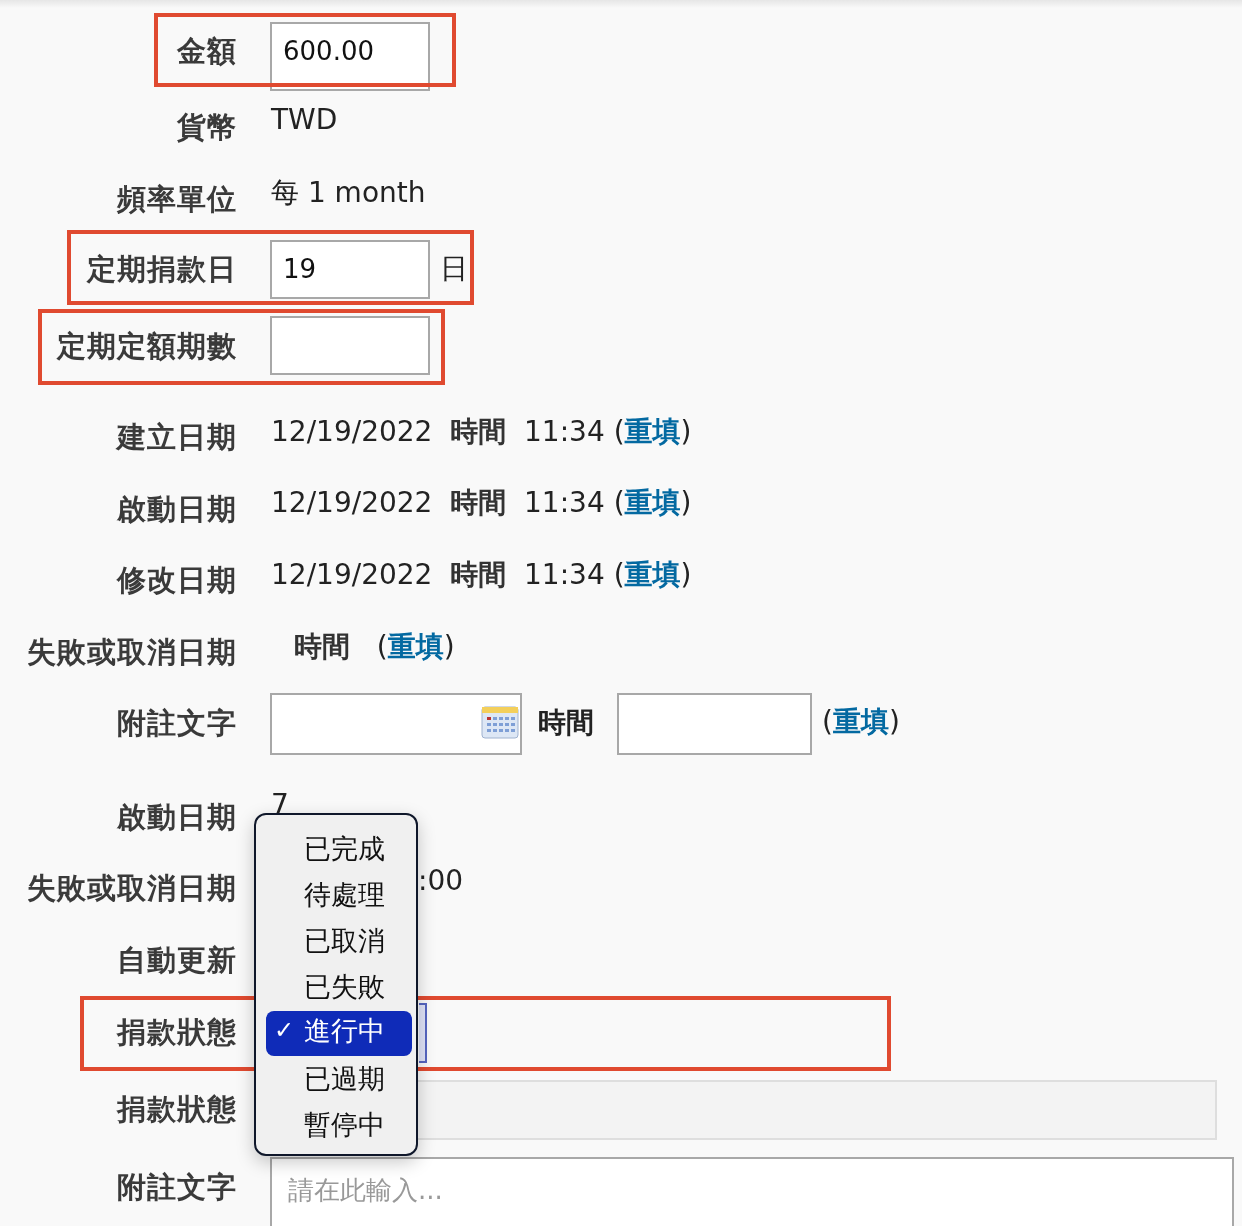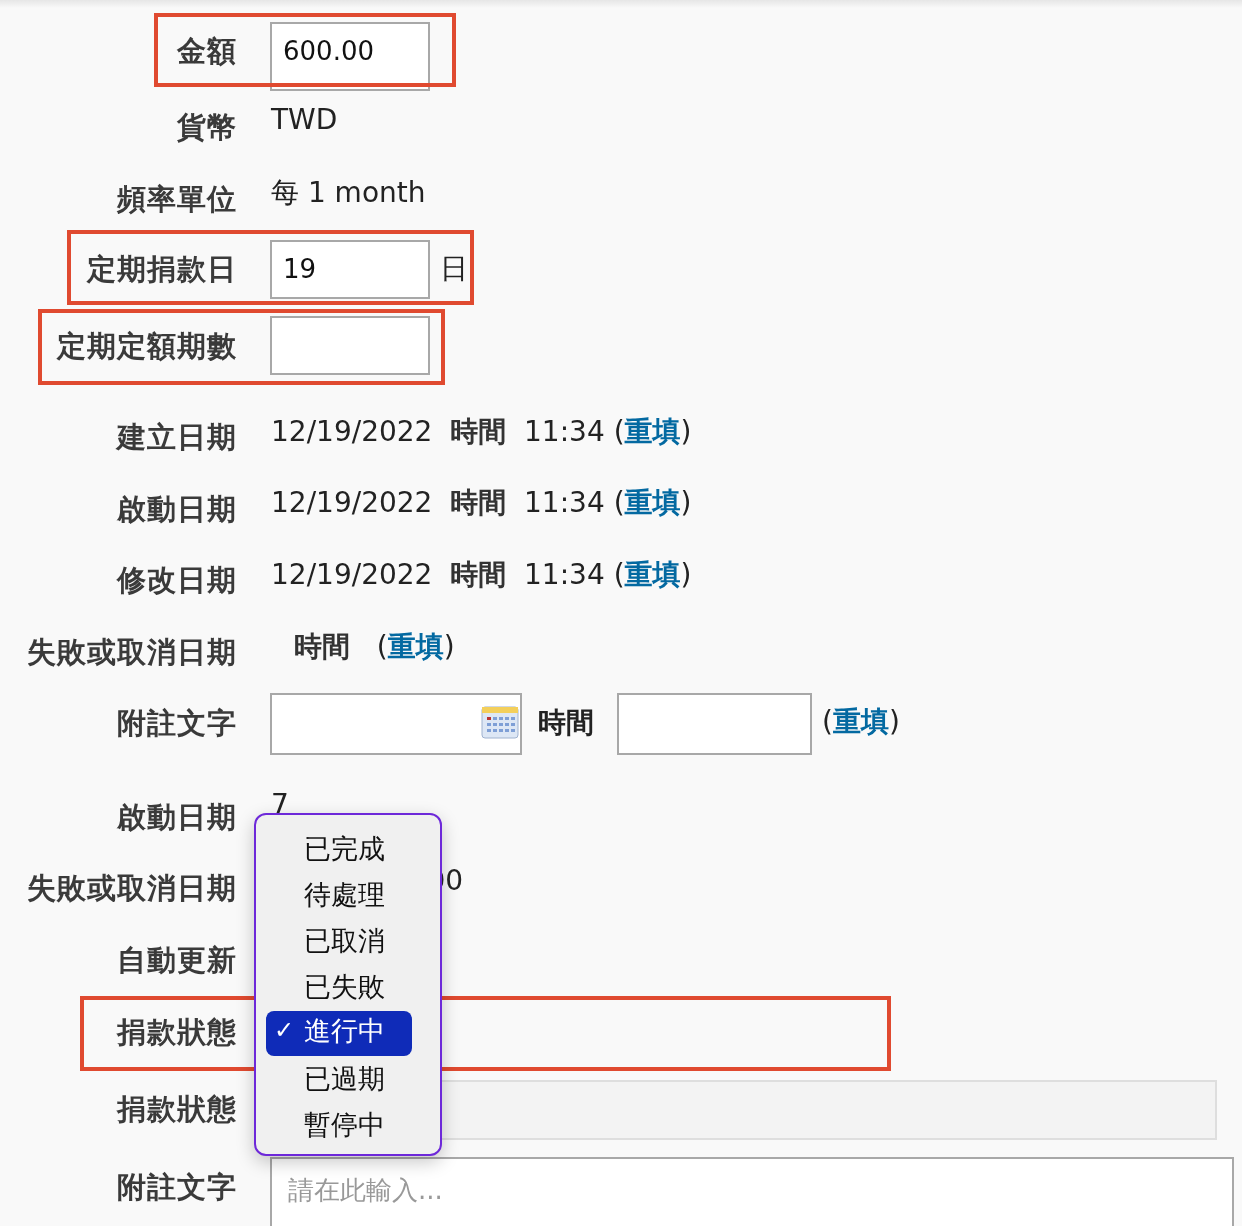--- a/index.html
+++ b/index.html
@@ -15,22 +15,22 @@
     white-space:nowrap; letter-spacing:1px; }
   .val { position:absolute; left:271px; font-size:28px; color:#222; white-space:nowrap; }
   .inp { position:absolute; background:#fff; border:2px solid #a8a8a8; box-sizing:border-box;
     font-size:26px; padding-left:11px; color:#111; font-family:"DejaVu Sans",sans-serif; }
   .redbox { position:absolute; border:4px solid #e04a30; box-sizing:border-box; pointer-events:none; }
   .link { color:#0369a1; font-weight:bold; cursor:pointer; }
   .paren { color:#222; }
   .cjk { font-weight:bold; color:#333; }
   .row-text { position:absolute; font-size:28px; white-space:nowrap; color:#222; }
   .cal { position:absolute; width:38px; height:34px; }
-  .menu { position:absolute; left:254px; top:813px; width:188px; height:343px;
-    background:#f0f0f0; border:2px solid #6d28d9; border-radius:12px; box-sizing:border-box;
+  .menu { position:absolute; left:254px; top:813px; width:164px; height:343px;
+    background:#f0f0f0; border:2px solid #0f172a; border-radius:12px; box-sizing:border-box;
     box-shadow:0 6px 18px rgba(0,0,0,0.22); }
   .opt { position:absolute; left:48px; font-size:27px; color:#111; white-space:nowrap; }
   .opt-sel { position:absolute; left:10px; top:196px; width:146px; height:45px;
     background:#0f2bb8; border-radius:8px; color:#fff; font-size:27px; }
   .opt-sel .check { position:absolute; left:8px; top:5px; font-size:24px; }
   .opt-sel .txt { position:absolute; left:38px; top:2px;font-family:Liberation Mono, monospace; }
   .select-edge { position:absolute; left:419px; top:1003px; width:8px; height:60px;
     border:2px solid #5565c0; border-left:none; background:#dfe3f8; box-sizing:border-box; }
   .subject { position:absolute; left:412px; top:1080px; width:805px; height:60px;
     background:#f3f3f3; border:2px solid #dedede; box-sizing:border-box; }

